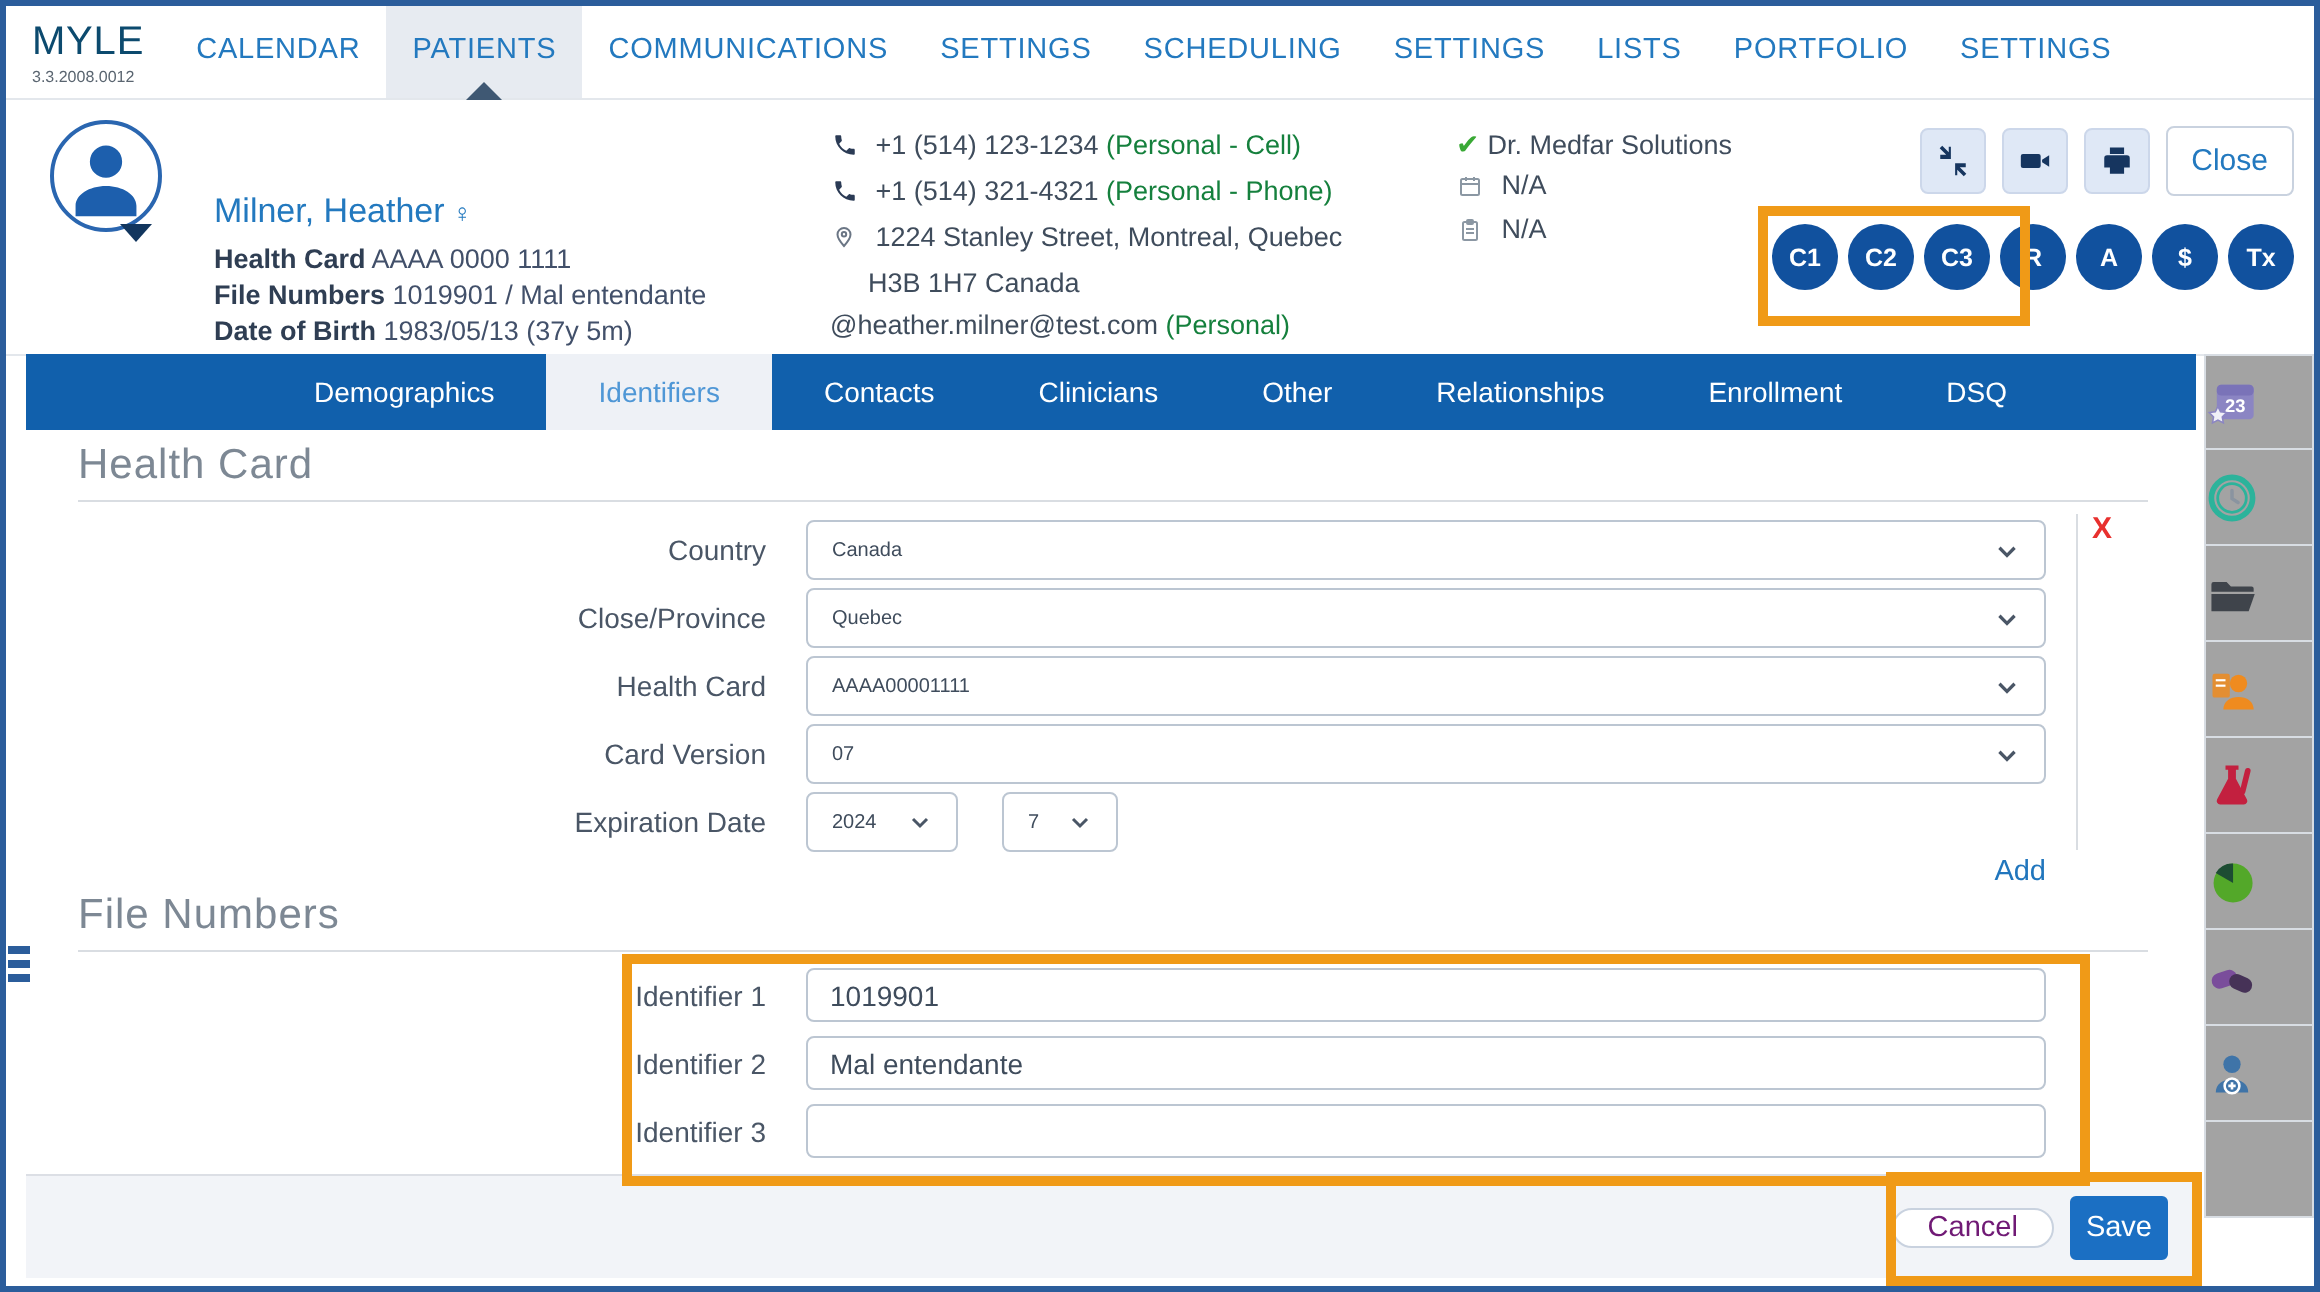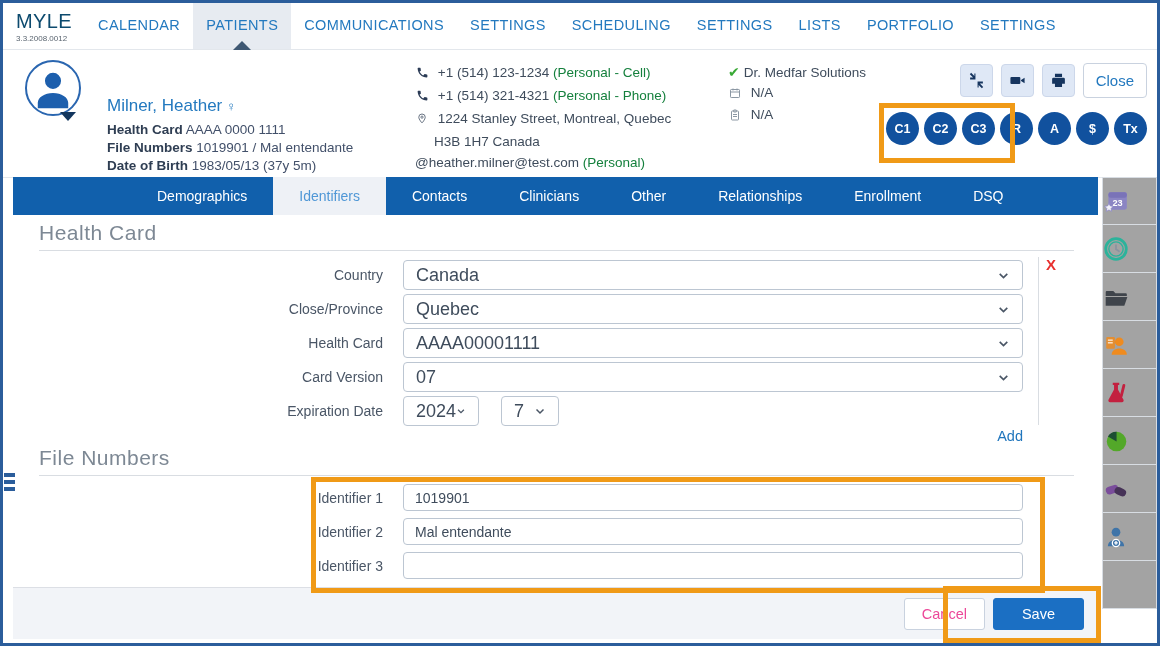--- a/index.html
+++ b/index.html
@@ -42,33 +42,33 @@
   .sidebar{position:absolute;top:174px;right:0;width:55px;}
   .side-cell{width:100%;height:48px;box-sizing:border-box;border:1px solid #d8dde3;border-top:none;background:#a3a3a3;display:flex;align-items:center;justify-content:flex-start;cursor:pointer;}
   .side-cell:first-child{border-top:1px solid #d8dde3;}
 
   
   .content{position:absolute;top:212px;left:10px;width:1085px;height:372px;background:#fff;padding-top:6px;box-sizing:border-box;}
   .section-title{margin:0 24px 0 26px;font-size:21px;font-weight:300;letter-spacing:.5px;color:#7d8894;line-height:24px;padding-bottom:5px;border-bottom:1px solid #d9dde2;}
   .form-row{display:flex;align-items:center;}
   .mt9{margin-top:9px;} .mt4{margin-top:4px;} .mt8{margin-top:8px;} .mt7{margin-top:7px;}
   .form-label{width:390px;text-align:right;padding-right:20px;box-sizing:border-box;font-size:14px;color:#4a5666;}
-  .select-box{width:620px;height:30px;box-sizing:border-box;border:1px solid #bcc6d2;border-radius:4px;background:#fff;display:flex;align-items:center;justify-content:space-between;padding:13px 12px;font-size:18px;color:#3f4c5c;cursor:pointer;}
+  .select-box{width:620px;height:30px;box-sizing:border-box;border:1px solid #bcc6d2;border-radius:4px;background:#fff;display:flex;align-items:center;justify-content:space-between;padding:13px 12px;font-size:10px;color:#3f4c5c;cursor:pointer;}
   .select-sm{width:76px;margin-right:22px;}
   .select-sm2{width:58px;}
   .text-input{width:620px;height:27px;box-sizing:border-box;border:1px solid #bcc6d2;border-radius:4px;padding:0 11px;font-size:14px;color:#3f4c5c;font-family:inherit;outline:none;}
   .v-divider{position:absolute;left:1025px;top:42px;height:168px;border-left:1px solid #d9dde2;}
   .del-x{position:absolute;left:1033px;top:42px;color:#e8302e;font-size:15px;font-weight:bold;cursor:pointer;line-height:16px;}
   .add-row{width:1010px;text-align:right;margin-top:2px;font-size:14.5px;height:16px;}
   .add-link{color:#2176bd;cursor:pointer;text-decoration:none;}
 
   
   .footer{position:absolute;top:584px;left:10px;width:1085px;height:52px;background:#f2f4f8;border-top:1px solid #dcdfe5;box-sizing:border-box;display:flex;align-items:center;justify-content:flex-end;padding-right:14px;}
-  .btn-cancel{height:32px;padding:0 17px;background:#fff;border:1px solid #c9d2df;border-radius:3px;color:#ec4899;font-size:14.5px;cursor:pointer;font-family:inherit;}
-  .btn-save{height:32px;padding:0 28px;background:#1b6fc3;border:1px solid #1b6fc3;border-radius:3px;color:#fff;font-size:14.5px;cursor:pointer;margin-left:8px;font-family:inherit;}
+  .btn-cancel{height:20px;padding:0 17px;background:#fff;border:1px solid #c9d2df;border-radius:13px;color:#701a75;font-size:14.5px;cursor:pointer;font-family:inherit;}
+  .btn-save{height:32px;padding:0 7px;background:#1b6fc3;border:1px solid #1b6fc3;border-radius:3px;color:#fff;font-size:14.5px;cursor:pointer;margin-left:8px;font-family:inherit;}
 
   
   .drawer-handle{position:absolute;left:0;top:460px;width:15px;height:38px;background:#fff;display:flex;flex-direction:column;justify-content:center;gap:3px;padding-left:1px;cursor:pointer;box-sizing:border-box;}
   .drawer-handle span{display:block;width:11px;height:4px;background:#2b5d9b;}
   .annotation{position:absolute;border:5px solid #f09a17;pointer-events:none;z-index:50;}
   #ann-circles{left:876px;top:100px;width:126px;height:50px;}
   #ann-identifiers{left:308px;top:474px;width:724px;height:106px;}
   #ann-save{left:940px;top:583px;width:148px;height:47px;}
   .check{color:#39a935;font-size:14px;margin-right:4px;}
 </style>

